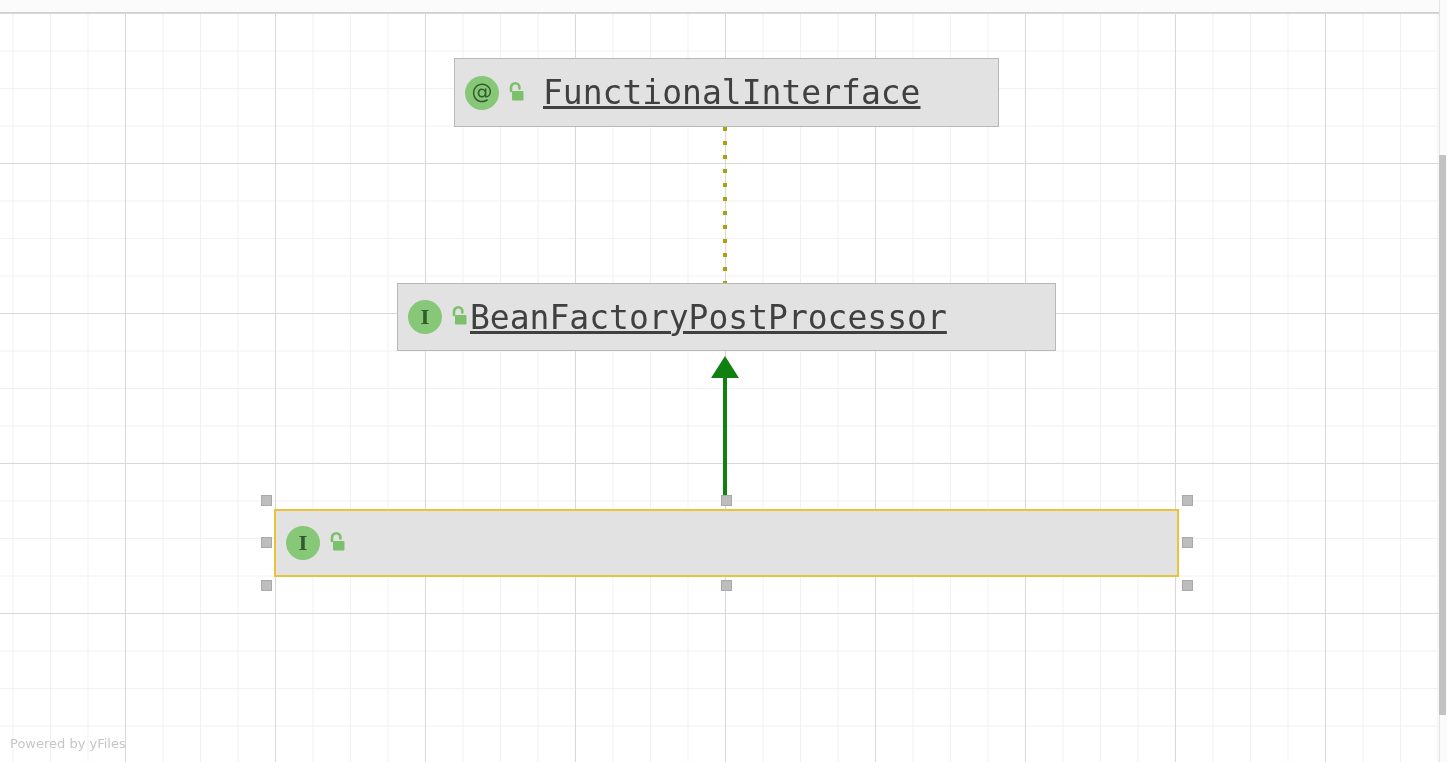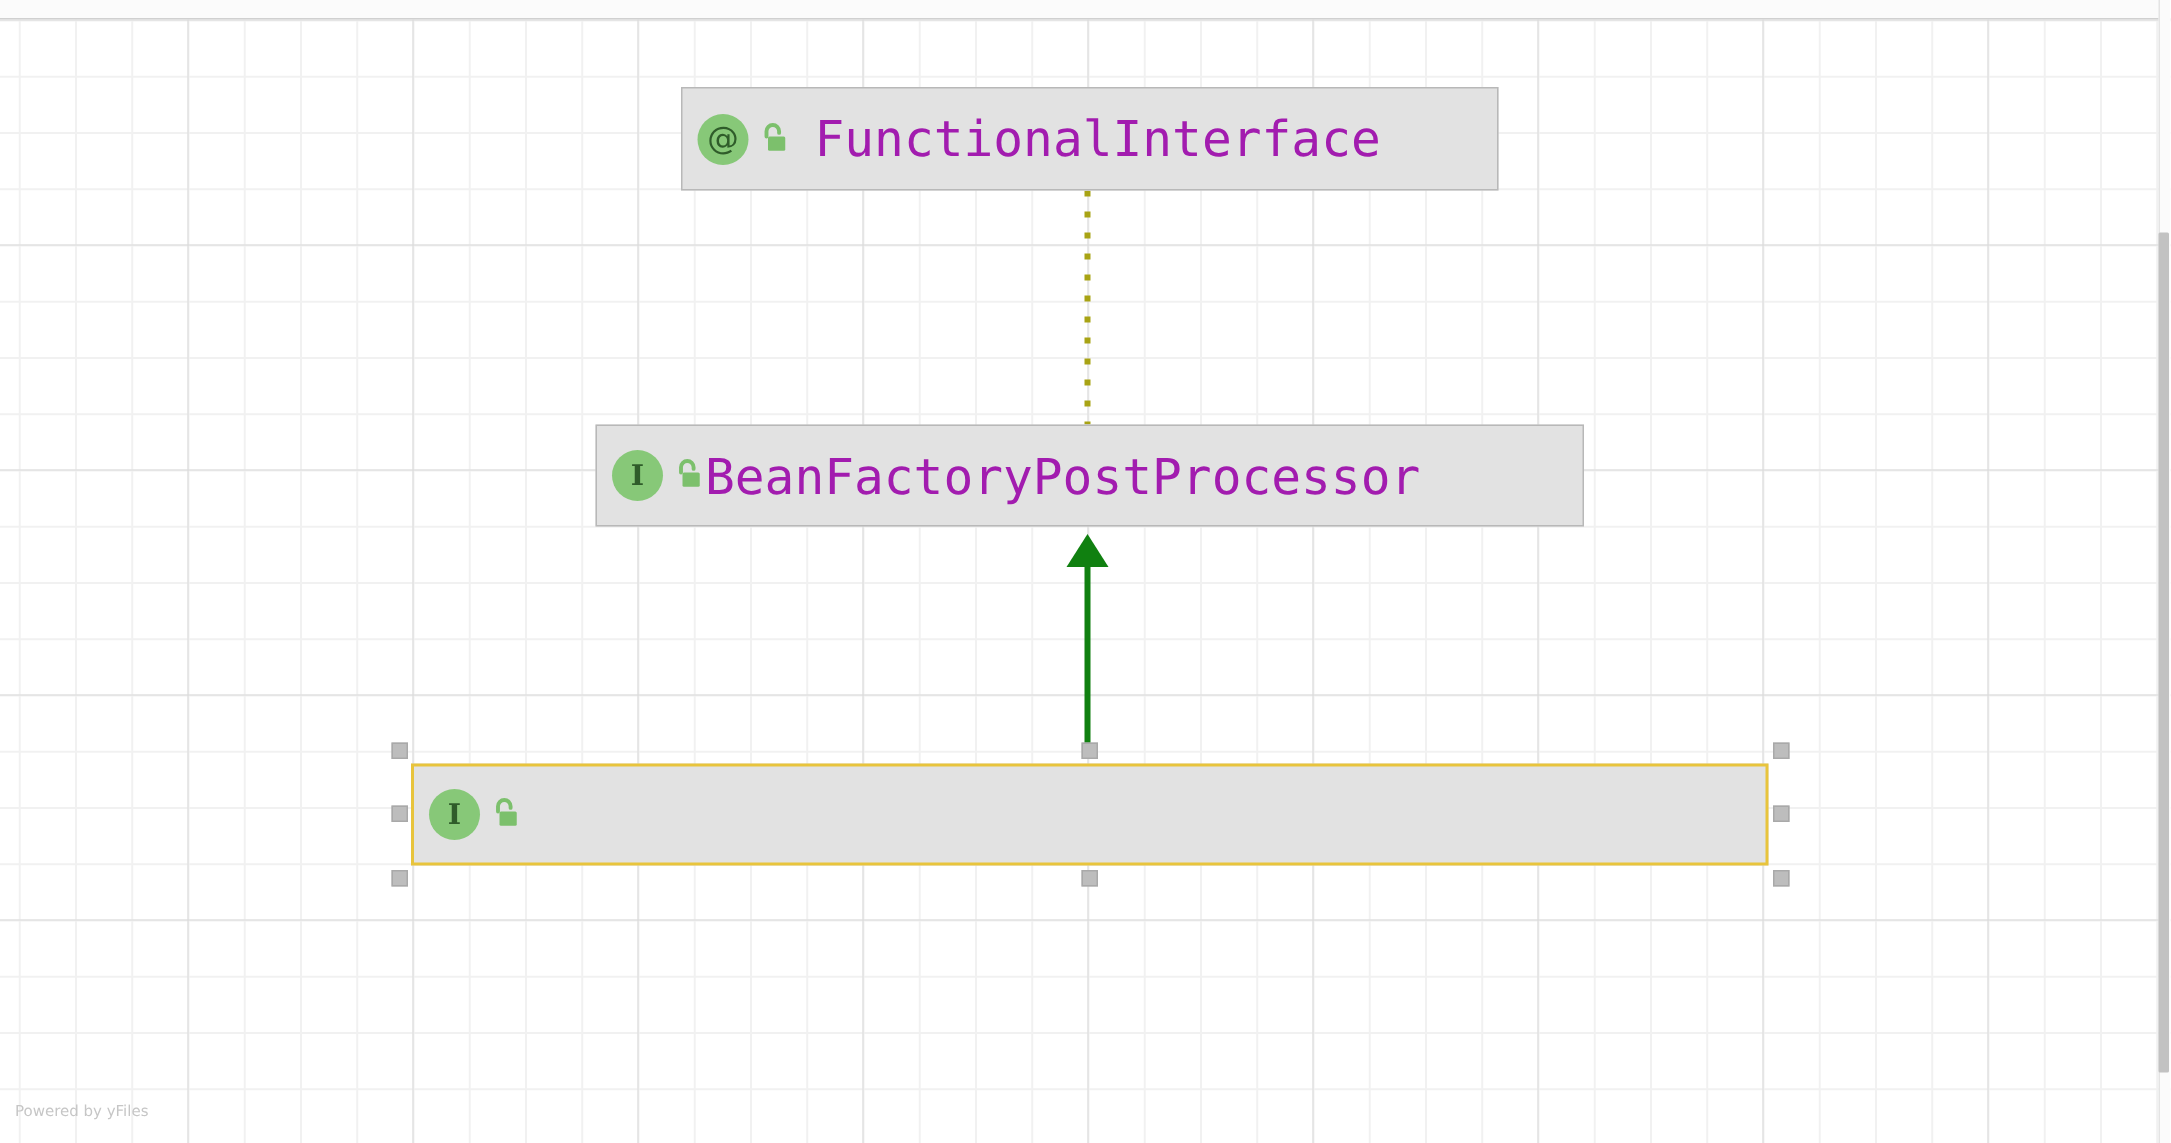--- a/index.html
+++ b/index.html
@@ -81,22 +81,23 @@
   }
   .node.selected {
     border: 2px solid #e8c43c;
     background: #e2e2e2;
   }
 
   .node-label {
     font-family: "DejaVu Sans Mono", "Liberation Mono", monospace;
     font-size: 33px;
     line-height: 1;
-    color: #a21caf;
+    color: #404040;
     letter-spacing: 0px;
+    text-decoration: underline;
   }
 
   
   #node-annotation {
     left: 454px; top: 58px;
     width: 545px; height: 69px;
   }
   #node-annotation .node-label { margin-left: 16px; }
 
   
@@ -191,21 +192,21 @@
     border: 1px solid #a9a9a9;
     box-sizing: border-box;
   }
 
   
   .watermark {
     position: absolute;
     left: 10px;
     top: 736px;
     font-family: "DejaVu Sans", sans-serif;
-    font-size: 10px;
+    font-size: 13px;
     color: #c6c6c6;
     user-select: none;
   }
 </style>
 </head>
 <body>
 
 <div id="viewport">
 
   <div class="top-strip"></div>

